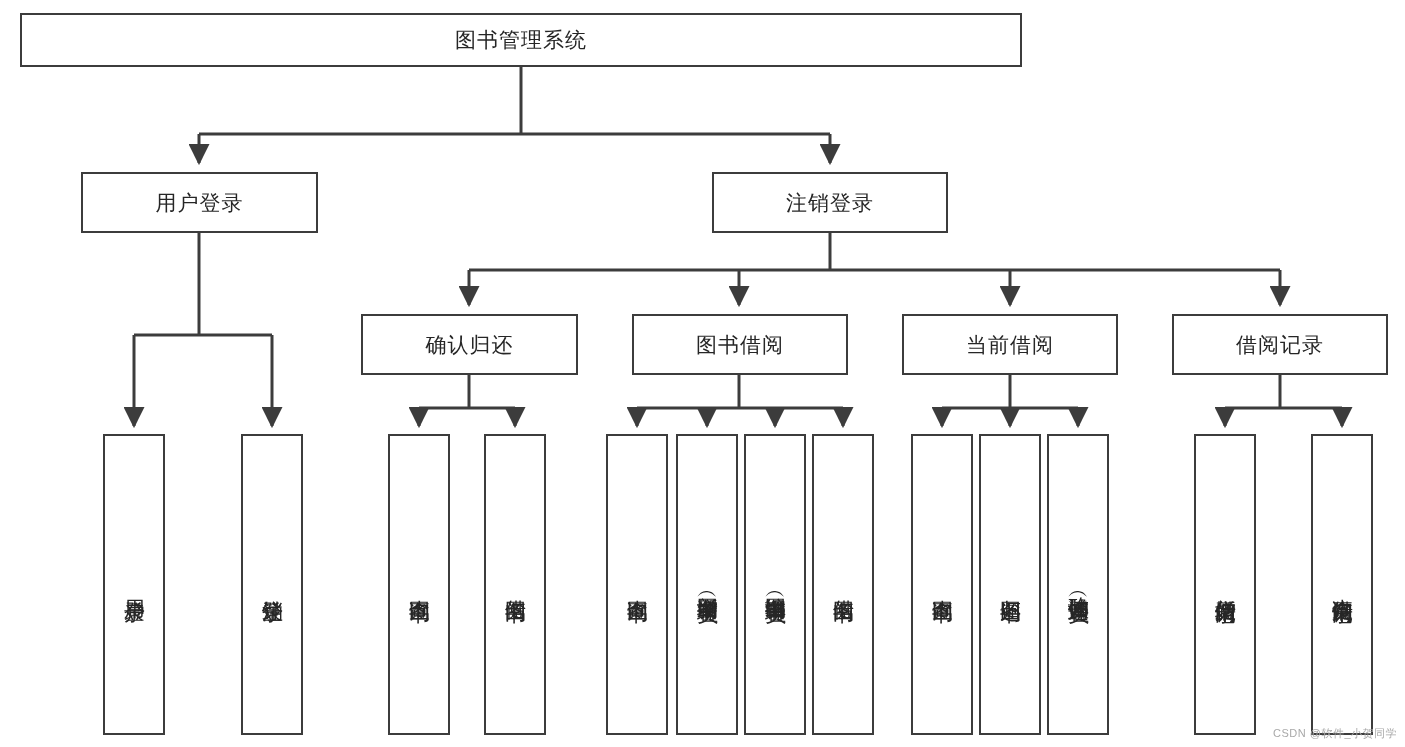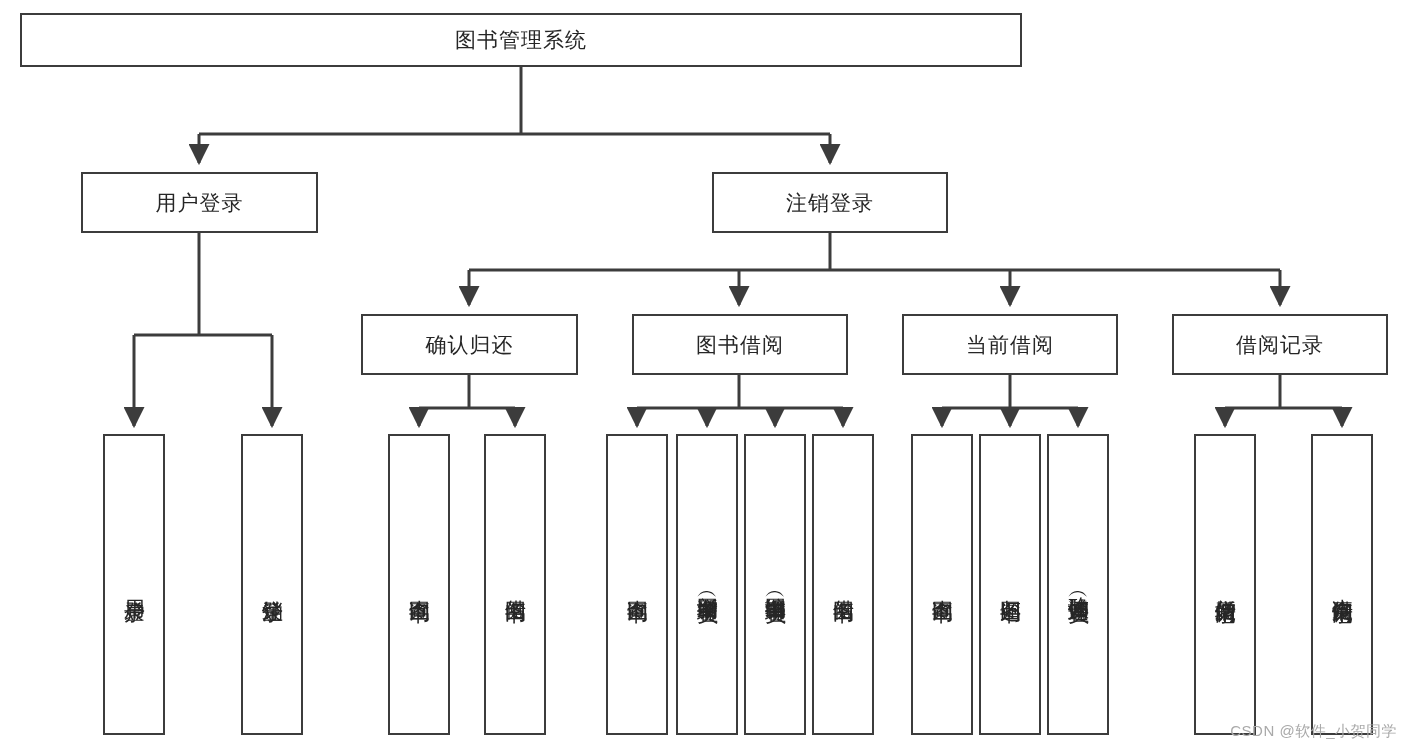--- a/index.html
+++ b/index.html
@@ -50,21 +50,21 @@
   }
   .node.v .vlabel {
     writing-mode: vertical-rl;
     text-orientation: upright;
     white-space: nowrap;
   }
   .watermark {
     position: absolute;
     right: 8px;
     bottom: 6px;
-    font-size: 15px;
+    font-size: 11px;
     color: #a9a9a9;
     white-space: nowrap;
     letter-spacing: 0.5px;
   }
 </style>
 </head>
 <body>
 
 <div id="canvas">
 

